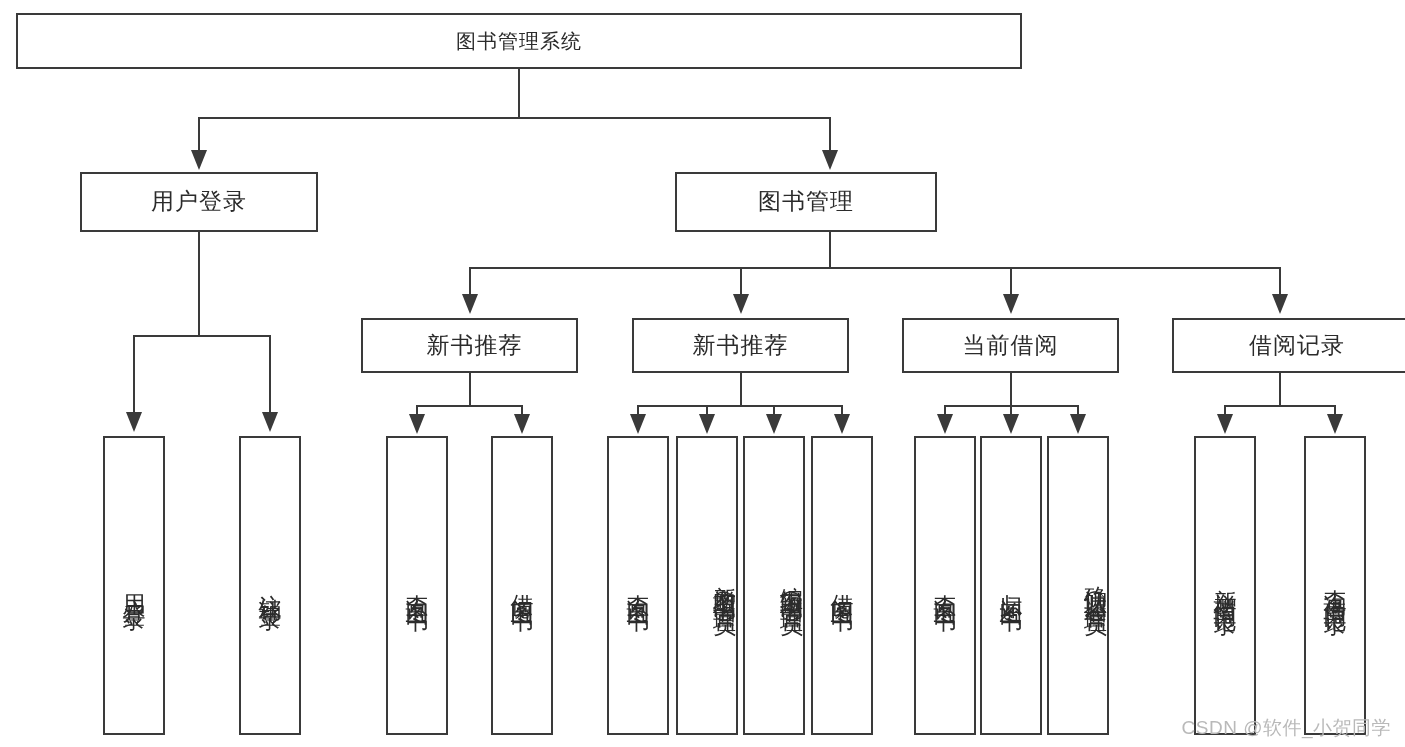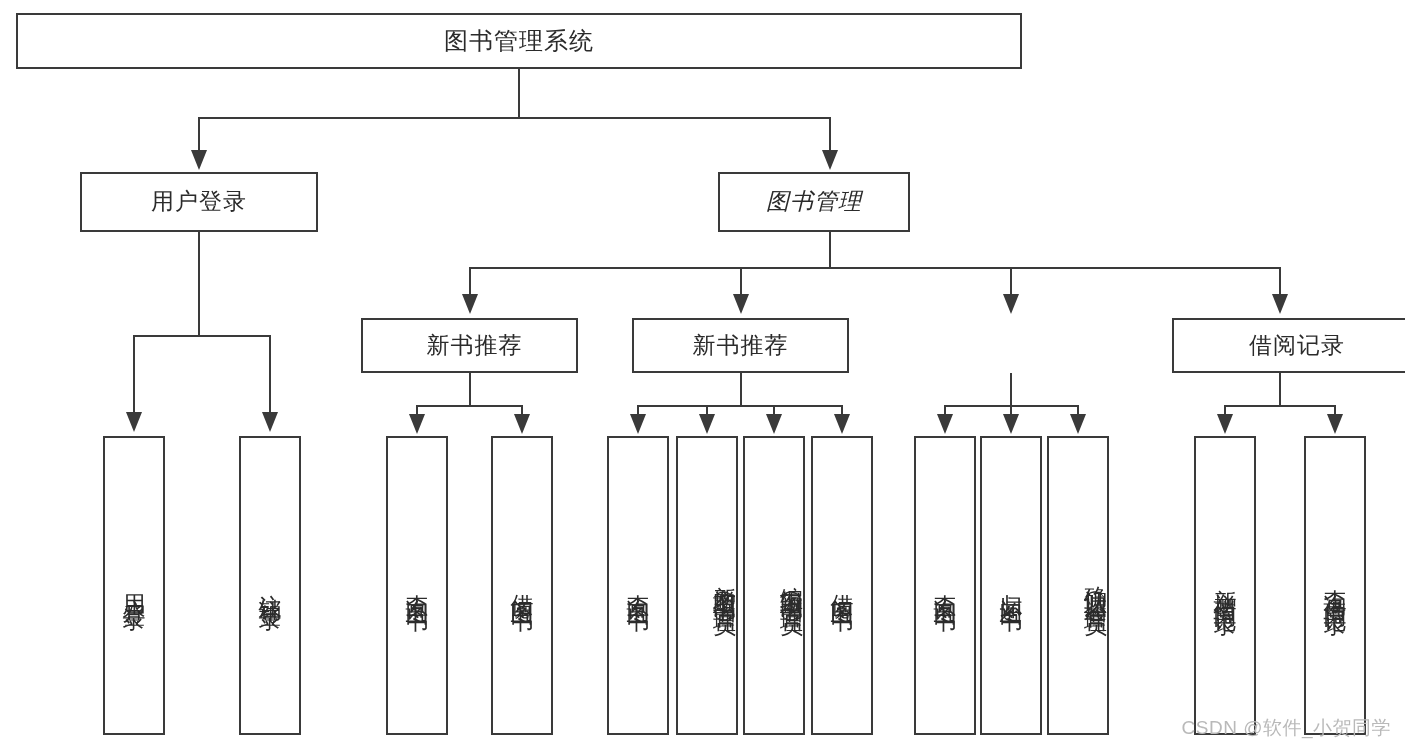--- a/index.html
+++ b/index.html
@@ -23,21 +23,21 @@
     justify-content:center;
     color:#2b2b2b;
     z-index:3;
   }
   .node.h-node{
     font-size:23px;
     letter-spacing:1px;
     line-height:1.1;
   }
   .node.root{
-    font-size:24px;
+    font-size:20px;
     border-width:2px;
     font-family:Liberation Serif, serif;
   }
   
   .node.v-node{
     writing-mode:vertical-rl;
     text-orientation:upright;
     font-size:23px;
     letter-spacing:5px;
     line-height:1.0;
@@ -85,21 +85,21 @@
 
   <div class="hline" style="left:198px;top:117px;width:633px;height:2px;"></div>
 
   <div class="vline" style="left:198px;top:117px;width:2px;height:35px;"></div>
   <div class="arrow" style="left:191px;top:150px;"></div>
 
   <div class="vline" style="left:829px;top:117px;width:2px;height:35px;"></div>
   <div class="arrow" style="left:822px;top:150px;"></div>
 
   <div class="node h-node" style="left:80px;top:172px;width:238px;height:60px;">用户登录</div>
-  <div class="node h-node" style="left:718px;top:172px;width:192px;height:60px;font-style:italic;">图书管理</div>
+  <div class="node h-node" style="left:675px;top:172px;width:262px;height:60px;">图书管理</div>
 
   <div class="vline" style="left:198px;top:232px;width:2px;height:104px;"></div>
   <div class="hline" style="left:133px;top:335px;width:137px;height:2px;"></div>
   <div class="vline" style="left:133px;top:335px;width:2px;height:78px;"></div>
   <div class="arrow" style="left:126px;top:412px;"></div>
   <div class="vline" style="left:269px;top:335px;width:2px;height:78px;"></div>
   <div class="arrow" style="left:262px;top:412px;"></div>
 
   <div class="vline" style="left:829px;top:232px;width:2px;height:36px;"></div>
   <div class="hline" style="left:469px;top:267px;width:812px;height:2px;"></div>
@@ -111,20 +111,21 @@
   <div class="arrow" style="left:733px;top:294px;"></div>
 
   <div class="vline" style="left:1010px;top:267px;width:2px;height:28px;"></div>
   <div class="arrow" style="left:1003px;top:294px;"></div>
 
   <div class="vline" style="left:1279px;top:267px;width:2px;height:28px;"></div>
   <div class="arrow" style="left:1272px;top:294px;"></div>
 
   <div class="node h-node" style="left:361px;top:318px;width:217px;height:55px;padding-left:10px;">新书推荐</div>
   <div class="node h-node" style="left:632px;top:318px;width:217px;height:55px;">新书推荐</div>
+  <div class="node h-node" style="left:902px;top:318px;width:217px;height:55px;">当前借阅</div>
   <div class="node h-node" style="left:1172px;top:318px;width:250px;height:55px;">借阅记录</div>
 
   <div class="vline" style="left:469px;top:373px;width:2px;height:33px;"></div>
   <div class="hline" style="left:416px;top:405px;width:107px;height:2px;"></div>
   <div class="vline" style="left:416px;top:405px;width:2px;height:12px;"></div>
   <div class="arrow" style="left:409px;top:414px;"></div>
   <div class="vline" style="left:521px;top:405px;width:2px;height:12px;"></div>
   <div class="arrow" style="left:514px;top:414px;"></div>
 
   <div class="vline" style="left:740px;top:373px;width:2px;height:33px;"></div>

